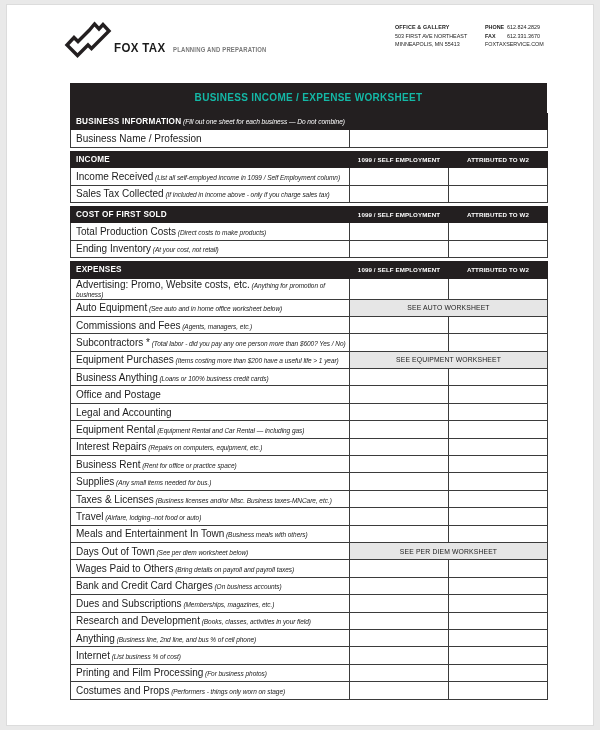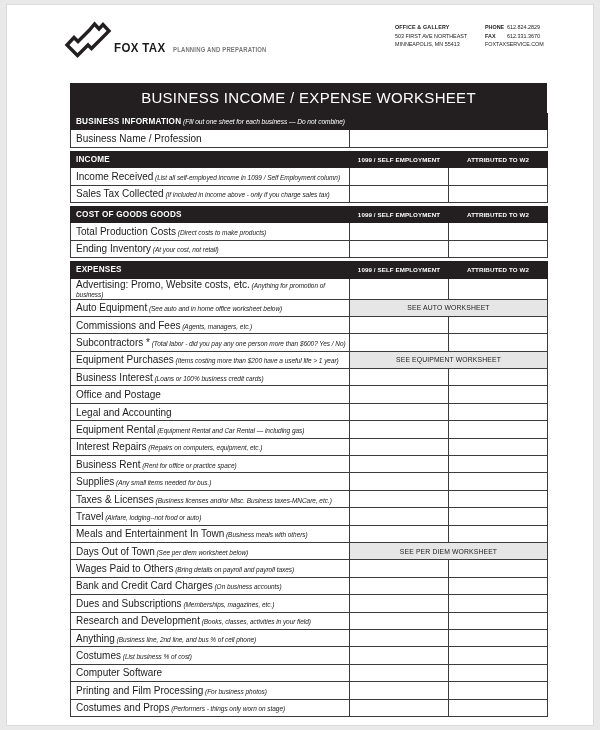--- a/index.html
+++ b/index.html
@@ -48,23 +48,23 @@
   .contact .lbl{font-weight:bold;letter-spacing:.15px;}
   .contact .ln{display:block;}
   .contact .ln .k{display:inline-block;width:22px;font-weight:bold;}
   .contact .ln .v{display:inline-block;}
   
   .sheet{
     position:absolute;left:63px;top:78px;width:477px;
     color:#1b1b1b;
   }
   .title-bar{
-    background:#231f20;color:#ffffff;
+    background:#231f20;color:#14b8a6;
     height:30px;line-height:30px;text-align:center;
-    font-size:15px;font-weight:normal;letter-spacing:.3px;
+    font-size:10px;font-weight:bold;letter-spacing:.3px;
   }
   table.ws{
     width:100%;border-collapse:collapse;table-layout:fixed;
   }
   table.ws col.c-label{width:279px;}
   table.ws col.c-a{width:99px;}
   table.ws col.c-b{width:99px;}
   .ws td{
     border:1px solid #3b3b3b;
     height:16.4px;
@@ -163,21 +163,21 @@
           </tr>
           <tr>
             <td><span class="lbl-main">Sales Tax Collected</span><span class="hint"> (If included in income above - only if you charge sales tax)</span></td>
             <td class="blank"></td>
             <td class="blank"></td>
           </tr>
           <tr>
             <td class="spacer" colspan="3"></td>
           </tr>
           <tr class="section">
-            <td><span>COST OF GOODS GOODS</span></td>
+            <td><span>COST OF FIRST SOLD</span></td>
             <td class="colhead">1099 / SELF EMPLOYMENT</td>
             <td class="colhead">ATTRIBUTED TO W2</td>
           </tr>
           <tr>
             <td><span class="lbl-main">Total Production Costs</span><span class="hint"> (Direct costs to make products)</span></td>
             <td class="blank"></td>
             <td class="blank"></td>
           </tr>
           <tr>
             <td><span class="lbl-main">Ending Inventory</span><span class="hint"> (At your cost, not retail)</span></td>
@@ -209,21 +209,21 @@
           <tr>
             <td><span class="lbl-main">Subcontractors *</span><span class="hint"> (Total labor - did you pay any one person more than $600? Yes / No)</span></td>
             <td class="blank"></td>
             <td class="blank"></td>
           </tr>
           <tr>
             <td><span class="lbl-main">Equipment Purchases</span><span class="hint"> (Items costing more than $200 have a useful life &gt; 1 year)</span></td>
             <td class="merged" colspan="2">SEE EQUIPMENT WORKSHEET</td>
           </tr>
           <tr>
-            <td><span class="lbl-main">Business Interest</span><span class="hint"> (Loans or 100% business credit cards)</span></td>
+            <td><span class="lbl-main">Business Anything</span><span class="hint"> (Loans or 100% business credit cards)</span></td>
             <td class="blank"></td>
             <td class="blank"></td>
           </tr>
           <tr>
             <td><span class="lbl-main">Office and Postage</span></td>
             <td class="blank"></td>
             <td class="blank"></td>
           </tr>
           <tr>
             <td><span class="lbl-main">Legal and Accounting</span></td>
@@ -288,26 +288,21 @@
             <td><span class="lbl-main">Research and Development</span><span class="hint"> (Books, classes, activities in your field)</span></td>
             <td class="blank"></td>
             <td class="blank"></td>
           </tr>
           <tr>
             <td><span class="lbl-main">Anything</span><span class="hint"> (Business line, 2nd line, and bus % of cell phone)</span></td>
             <td class="blank"></td>
             <td class="blank"></td>
           </tr>
           <tr>
-            <td><span class="lbl-main">Costumes</span><span class="hint"> (List business % of cost)</span></td>
-            <td class="blank"></td>
-            <td class="blank"></td>
-          </tr>
-          <tr>
-            <td><span class="lbl-main">Computer Software</span></td>
+            <td><span class="lbl-main">Internet</span><span class="hint"> (List business % of cost)</span></td>
             <td class="blank"></td>
             <td class="blank"></td>
           </tr>
           <tr>
             <td><span class="lbl-main">Printing and Film Processing</span><span class="hint"> (For business photos)</span></td>
             <td class="blank"></td>
             <td class="blank"></td>
           </tr>
           <tr>
             <td><span class="lbl-main">Costumes and Props</span><span class="hint"> (Performers - things only worn on stage)</span></td>

